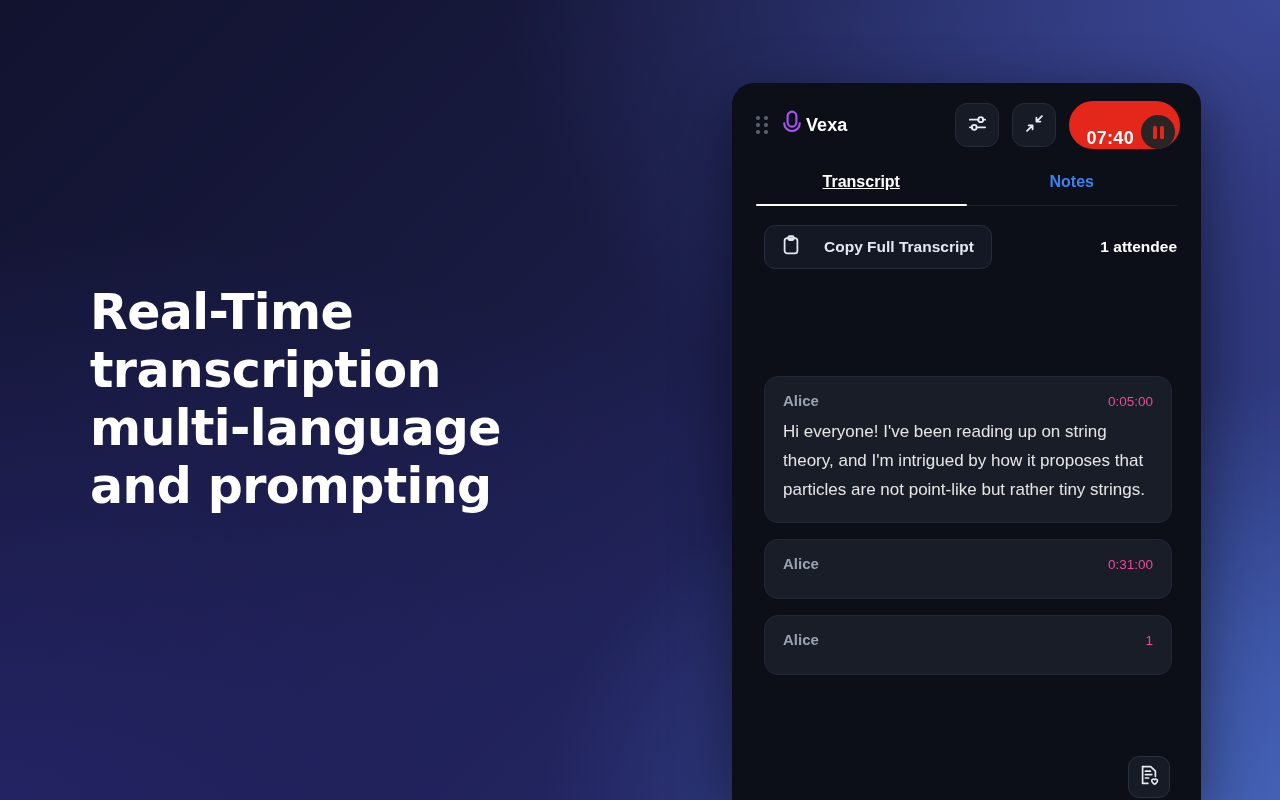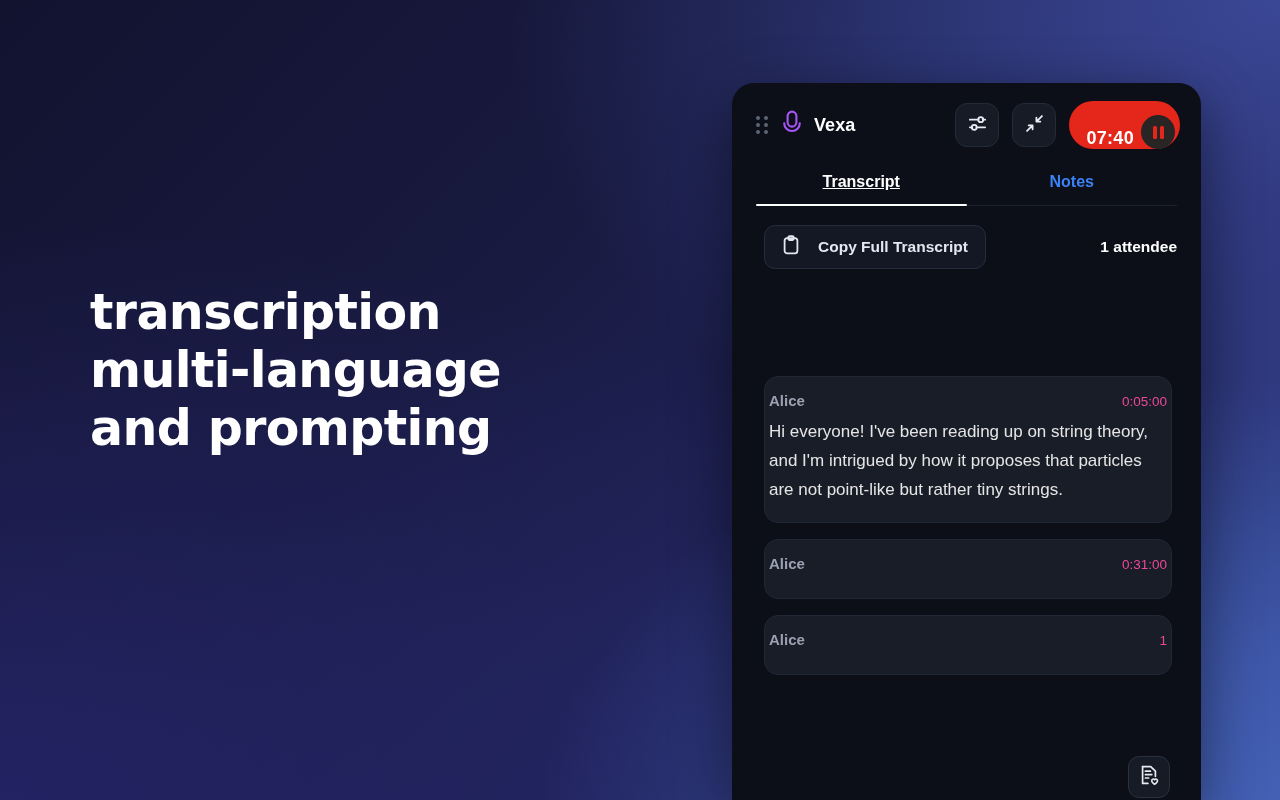--- a/index.html
+++ b/index.html
@@ -43,21 +43,21 @@
     height:84px; padding:0 21px 0 24px;
   }
   .drag-handle {
     width:12px; height:18px; margin-right:13px;
     display:grid; grid-template-columns:repeat(2,4px);
     grid-template-rows:repeat(3,4px); gap:3px 4px;
     cursor:grab;
   }
   .drag-handle i { display:block; width:4px; height:4px; border-radius:50%; background:#5d6574; }
 
-  .brand { display:flex; align-items:center; gap:11px; }
+  .brand { display:flex; align-items:center; gap:3px; }
   .brand-name { color:#fff; font-size:18px; font-weight:bold; letter-spacing:.1px; }
 
   .header-actions { margin-left:auto; display:flex; align-items:center; gap:13px; }
   .icon-btn {
     width:44px; height:44px; border-radius:12px;
     background:#171b26; border:1px solid #242a38;
     display:flex; align-items:center; justify-content:center;
     cursor:pointer;
   }
   .rec-pill {
@@ -87,35 +87,35 @@
     content:""; position:absolute; left:0; right:0; bottom:-1px;
     height:2px; background:#ffffff; border-radius:2px;
   }
 
   
   .toolbar {
     display:flex; align-items:center;
     padding:19px 24px 0 32px;
   }
   .copy-btn {
-    display:flex; align-items:center; gap:18px;
+    display:flex; align-items:center; gap:24px;
     height:44px; padding:0 17px;
     background:#141825; border:1px solid #262c3b; border-radius:11px;
     color:#e3e7ef; font-size:15.5px; font-weight:bold; cursor:pointer;
   }
   .attendees { margin-left:auto; color:#ffffff; font-size:15.5px; font-weight:bold; }
 
   
   .scroll-area {
     position:absolute; left:0; right:0; top:293px; bottom:0;
     padding:0 29px 0 32px;
   }
   .msg {
     background:#191d28; border:1px solid #222736;
-    border-radius:14px; padding:15px 4px 18px;
+    border-radius:14px; padding:15px 18px 18px;
     margin-bottom:16px;
   }
   .msg-head { display:flex; align-items:baseline; margin-bottom:8px; }
   .msg-speaker { color:#9aa2b2; font-size:15px; font-weight:bold; }
   .msg-time { margin-left:auto; color:#ec4899; font-size:13.5px; }
   .msg-body { color:#e5e5e5; font-size:17px; line-height:29px; }
 
   .fab {
     position:absolute; right:31px; bottom:2px;
     width:42px; height:42px; border-radius:11px;
@@ -124,20 +124,21 @@
     cursor:pointer; z-index:5;
   }
 </style>
 </head>
 <body>
 
 <div id="stage">
 
   <div id="hero">
     <h1>
+      <span>Real-Time</span>
       <span>transcription</span>
       <span>multi-language</span>
       <span>and prompting</span>
     </h1>
   </div>
 
   <div id="panel">
 
     <div class="panel-header">
 

